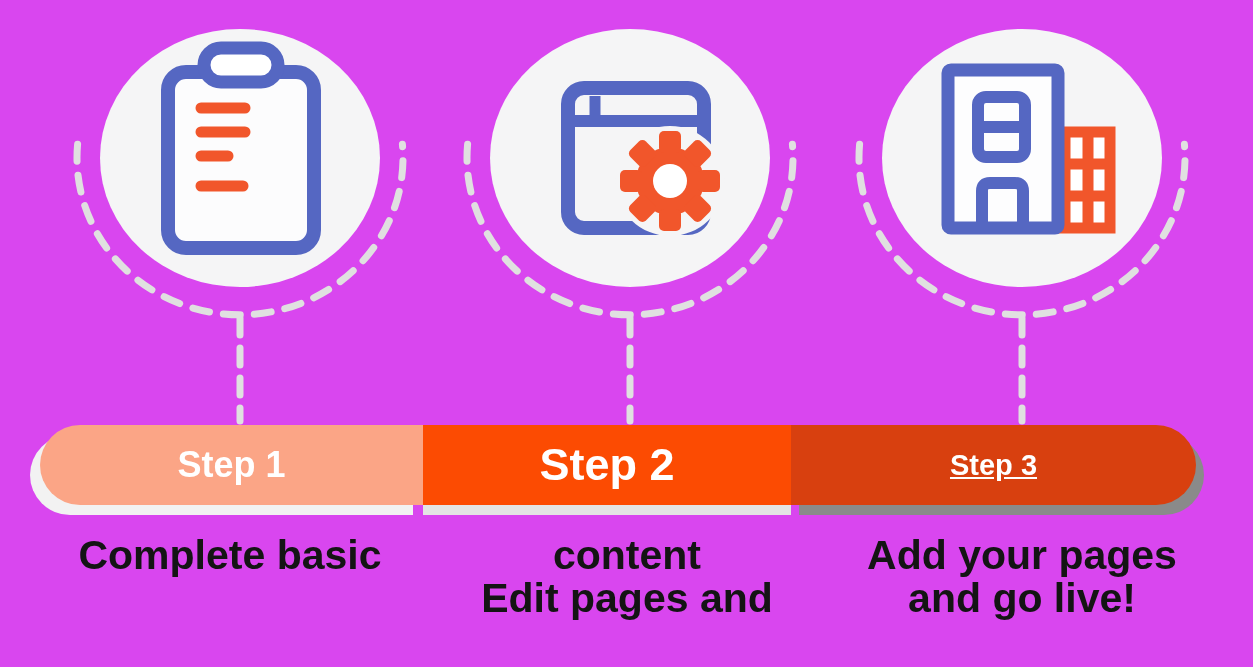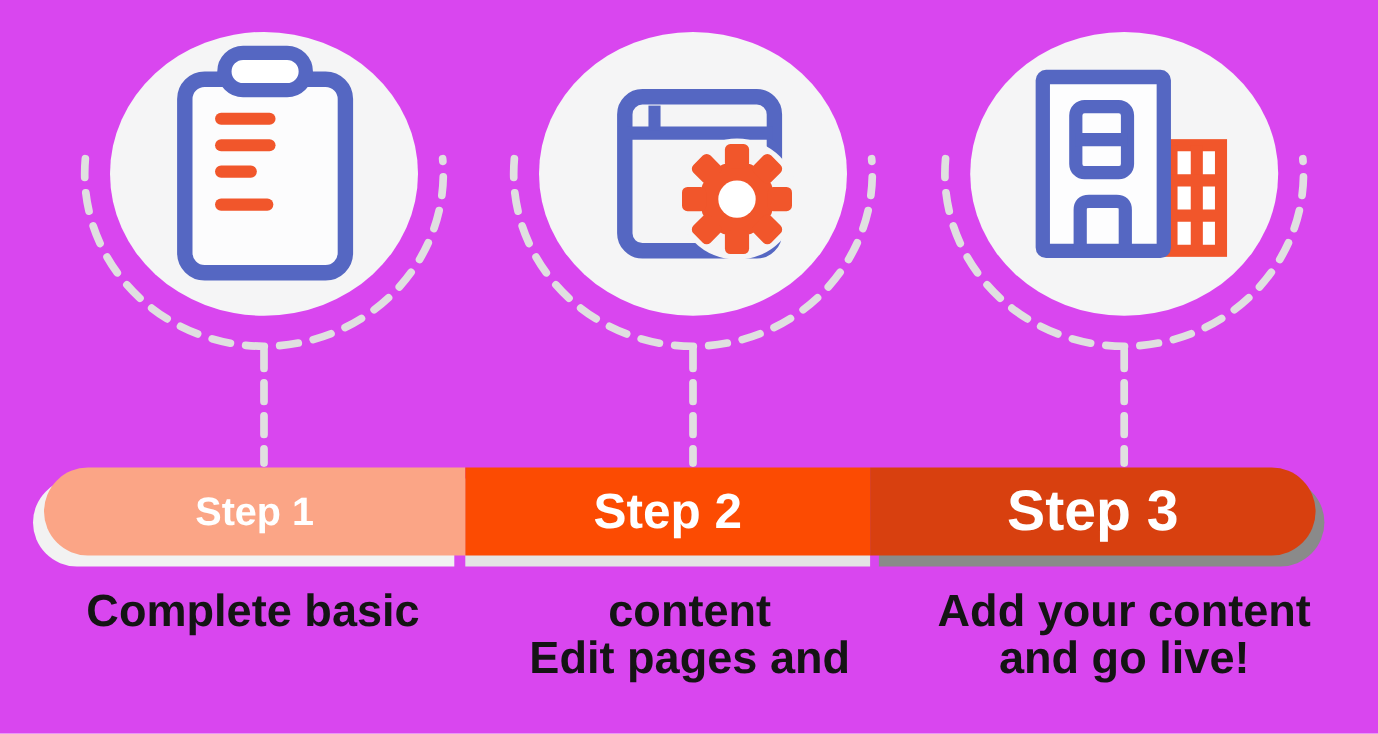--- a/index.html
+++ b/index.html
@@ -8,21 +8,21 @@
     font-family:"Liberation Sans","DejaVu Sans",sans-serif;
     padding-left:12px;
   }
   .col-svg{position:absolute;top:0;width:400px;height:430px;}
   #col1{left:40px;} #col2{left:430px;} #col3{left:822px;}
 
   .bar{position:absolute;left:40px;top:425px;width:1194px;height:80px;display:flex;}
   .seg{display:flex;align-items:center;justify-content:center;color:#ffffff;font-weight:bold;}
   .seg1{width:383px;background:#FBA586;border-radius:40px 0 0 40px;box-shadow:-10px 10px 0 #F2F2F2;font-size:36px;}
   .seg2{width:368px;background:#FC4B02;box-shadow:0 10px 0 #E4E4E4;font-size:45px;}
-  .seg3{width:405px;background:#D8400F;border-radius:0 40px 40px 0;box-shadow:8px 10px 0 #8A8A8A;font-size:52px;}
+  .seg3{width:405px;background:#D8400F;border-radius:0 40px 40px 0;box-shadow:8px 10px 0 #8A8A8A;font-size:29px;text-decoration:underline;}
 
   .caption{
     position:absolute;top:534px;width:420px;text-align:center;
     font-size:41px;font-weight:bold;color:#141414;line-height:1.05;letter-spacing:0px;
   }
   #cap1{left:20px;} #cap2{left:417px;} #cap3{left:812px;}
 </style>
 </head>
 <body>
 
@@ -104,17 +104,17 @@
   </div>
 
   <div id="cap1" class="caption">
     <div>Complete basic</div>
   </div>
   <div id="cap2" class="caption">
     <div>content</div>
     <div>Edit pages and</div>
   </div>
   <div id="cap3" class="caption">
-    <div>Add your content</div>
+    <div>Add your pages</div>
     <div>and go live!</div>
   </div>
 
 </div>
 
 </body></html>

